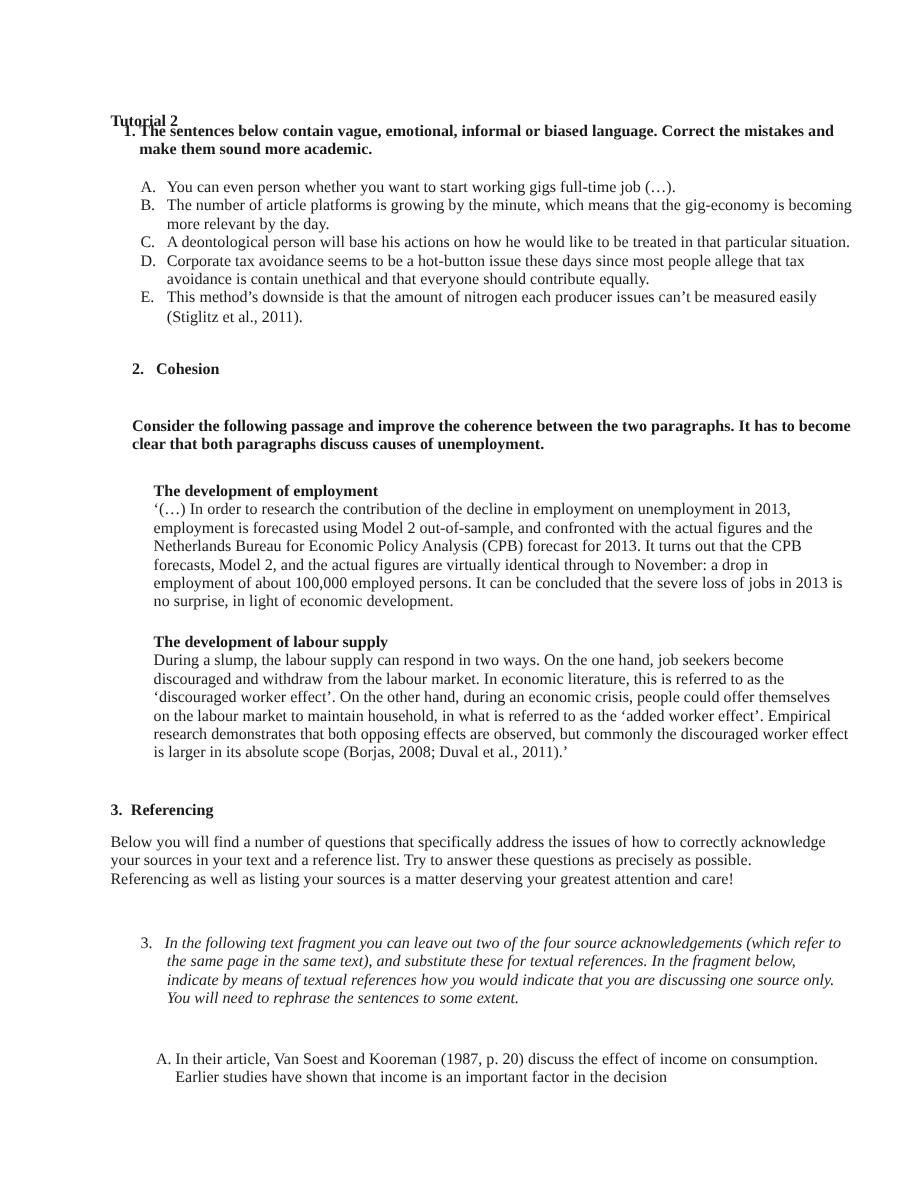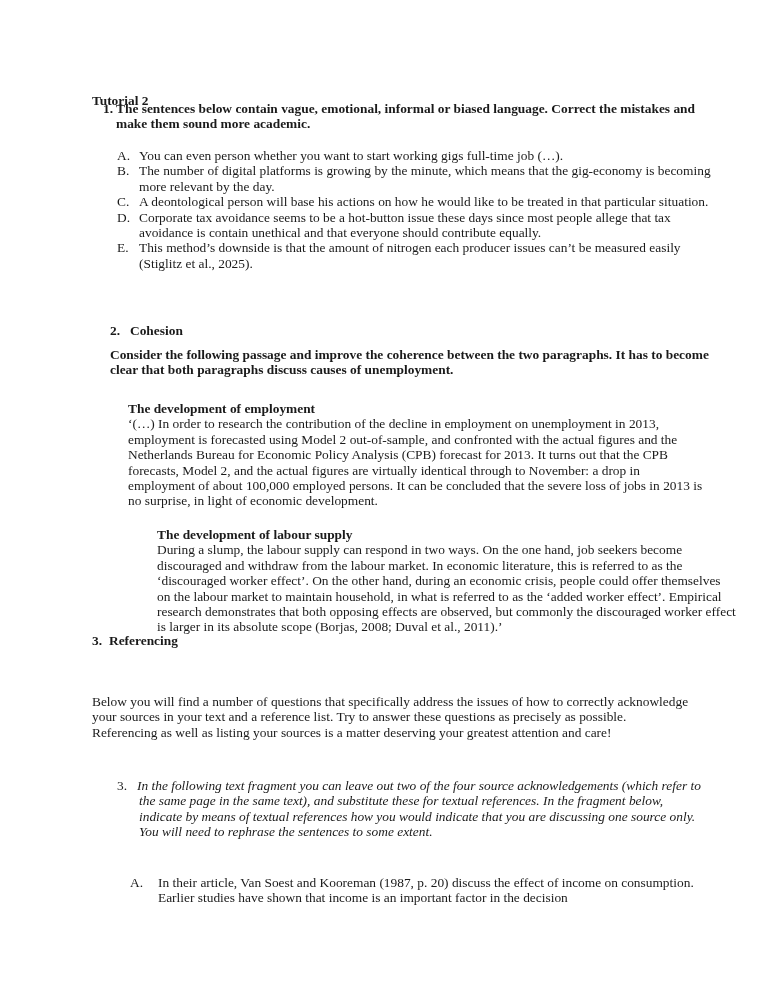--- a/index.html
+++ b/index.html
@@ -11,67 +11,67 @@
   .abs { position: absolute; }
   .bold { font-weight: bold; }
   p { margin: 0; }
   .title { left: 92px; top: 93px; text-align: right; }
   .q1 { left: 103px; top: 101px; width: 600px; }
   .q1 .num { position: absolute; left: 0; top: 0; }
   .q1 .txt { margin-left: 13px; }
   .list { left: 117px; top: 148px; width: 600px; }
   .li { position: relative; padding-left: 22px; }
   .li .lbl { position: absolute; left: 0; top: 0; }
-  .s2h { left: 110px; top: 323px; }
+  .s2h { left: 110px; top: 300px; }
   .s2h .num { display: inline-block; width: 20px; }
   .s2i { left: 110px; top: 347px; width: 600px; }
   .para { left: 128px; top: 401px; width: 580px; font-family: Liberation Serif, serif; }
-  .para2 { left: 128px; top: 527px; width: 580px; margin-left: 29px; }
-  .s3h { left: 92px; top: 633px; }
+  .para2 { left: 128px; top: 527px; width: 580px; }
+  .s3h { left: 92px; top: 667px; }
   .s3h .num { display: inline-block; width: 17px; }
   .s3i { left: 92px; top: 694px; width: 600px; }
   .q3 { left: 117px; top: 778px; width: 590px; }
   .q3 .num { position: absolute; left: 0; top: 0; }
   .q3 .txt { margin-left: 20px; font-style: italic; }
   .q3a { left: 130px; top: 875px; width: 580px; }
   .q3a .lbl { position: absolute; left: 0; top: 0; }
-  .q3a .txt { margin-left: 28px; }
+  .q3a .txt { margin-left: 16px; }
 </style>
 </head>
 <body>
 
 <div>
 
   <div class="abs title bold">Tutorial 2</div>
 
   <div class="abs q1 bold" style="top:101px;">
     <span class="num">1.</span>
     <p class="txt" style="text-indent:0;">The sentences below contain vague, emotional, informal or biased language. Correct the mistakes and make them sound more academic.</p>
   </div>
 
   <div class="abs list">
     <div class="li">
       <span class="lbl">A.</span>
       <p>You can even person whether you want to start working gigs full-time job (…).</p>
     </div>
     <div class="li">
       <span class="lbl">B.</span>
-      <p>The number of digital platforms is growing by the minute, which means that the gig-economy is becoming more relevant by the day.</p>
+      <p>The number of article platforms is growing by the minute, which means that the gig-economy is becoming more relevant by the day.</p>
     </div>
     <div class="li">
       <span class="lbl">C.</span>
       <p>A deontological person will base his actions on how he would like to be treated in that particular situation.</p>
     </div>
     <div class="li">
       <span class="lbl">D.</span>
       <p>Corporate tax avoidance seems to be a hot-button issue these days since most people allege that tax avoidance is contain unethical and that everyone should contribute equally.</p>
     </div>
     <div class="li">
       <span class="lbl">E.</span>
-      <p>This method’s downside is that the amount of nitrogen each producer issues can’t be measured easily (Stiglitz et al., 2025).</p>
+      <p>This method’s downside is that the amount of nitrogen each producer issues can’t be measured easily (Stiglitz et al., 2011).</p>
     </div>
   </div>
 
   <div class="abs s2h bold">
     <span class="num">2.</span><span>Cohesion</span>
   </div>
 
   <p class="abs s2i bold">Consider the following passage and improve the coherence between the two paragraphs. It has to become clear that both paragraphs discuss causes of unemployment.</p>
 
   <div class="abs para">

